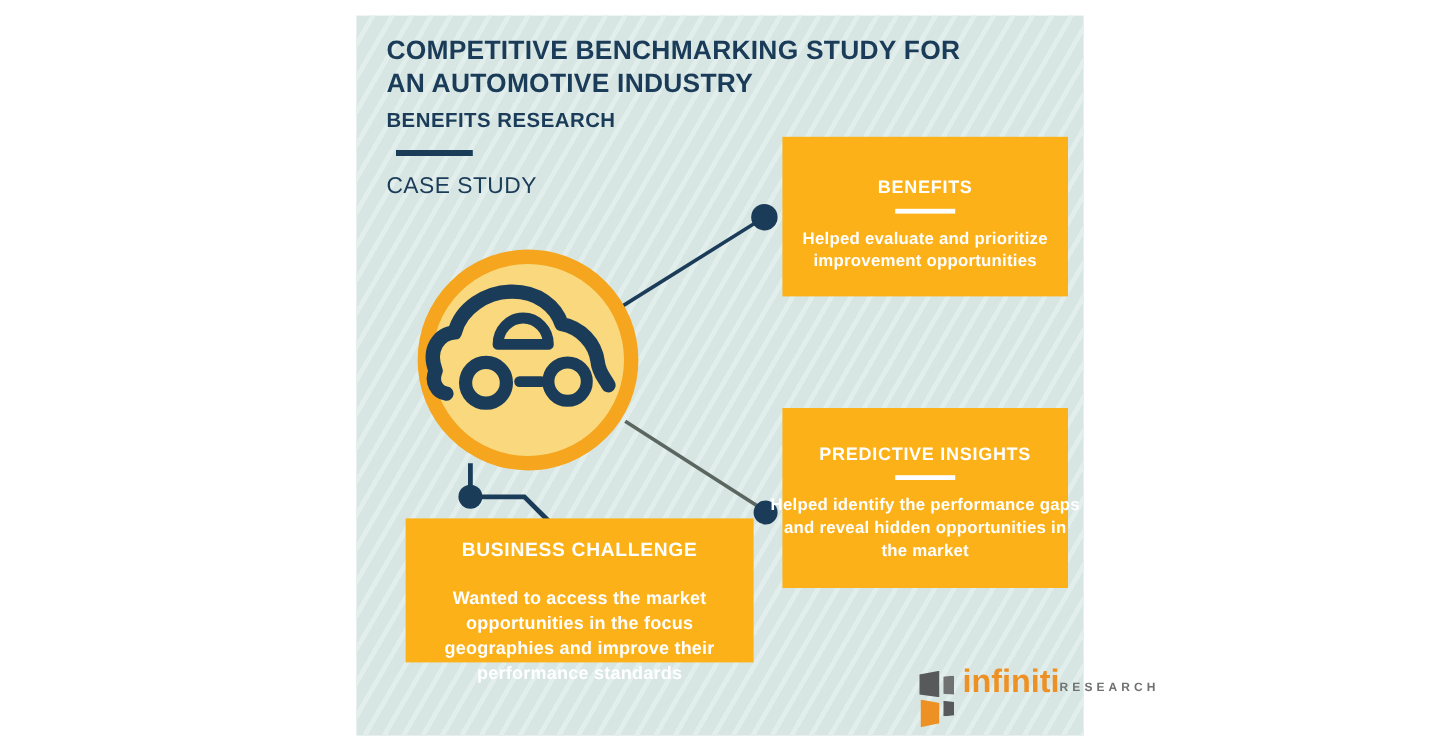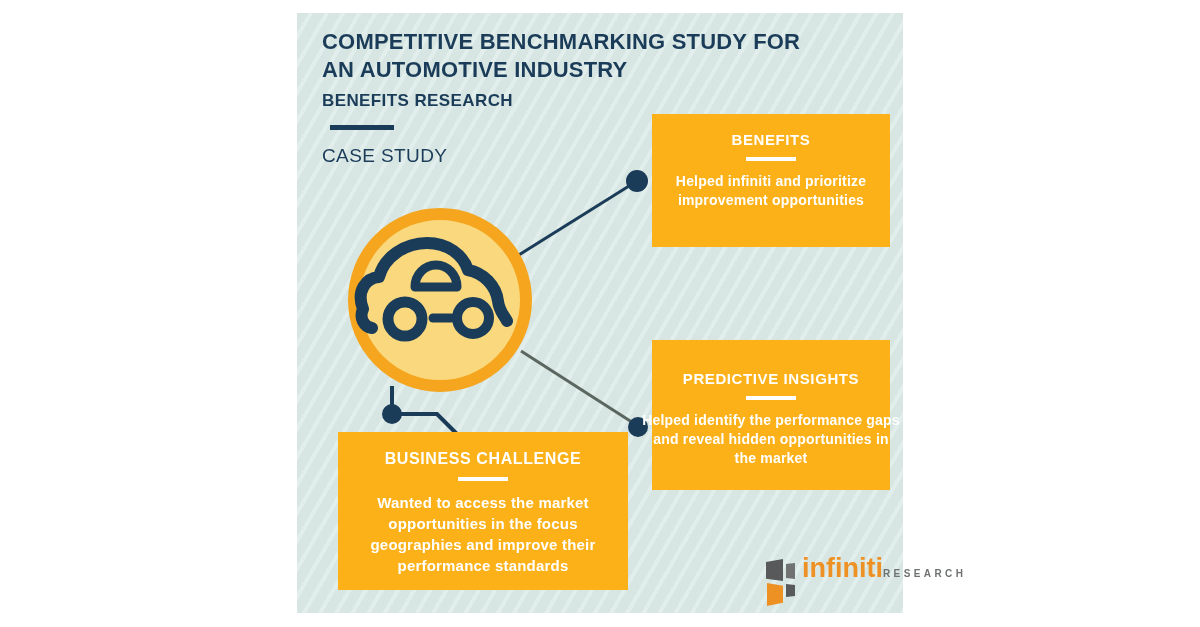--- a/index.html
+++ b/index.html
@@ -28,23 +28,23 @@
     box-sizing:border-box; border:12px solid var(--ring-orange,#f5a51e);
     border-radius:50%; background:var(--circle-fill,#fad97e);
   }
   .car-svg { position:absolute; left:358px; top:232px; overflow:visible; }
   .car-stroke { stroke:var(--navy,#1b3c59); fill:none; stroke-linecap:round; stroke-linejoin:round; }
 
   .info-box {
     position:absolute; box-sizing:border-box; background:var(--orange,#fbb117);
     color:#fff; text-align:center; display:flex; flex-direction:column; align-items:center;
   }
-  .box-benefits   { left:652px; top:114px; width:238px; height:133px; padding-top:17px; }
+  .box-benefits   { left:652px; top:114px; width:238px; height:133px; padding-top:34px; }
   .box-predictive { left:652px; top:340px; width:238px; height:150px; padding-top:30px; }
-  .box-challenge  { left:338px; top:432px; width:290px; height:158px; padding-top:18px; }
+  .box-challenge  { left:338px; top:432px; width:290px; height:120px; padding-top:18px; }
   .box-title { font-size:15px; font-weight:bold; letter-spacing:0.6px; white-space:nowrap; }
   .box-challenge .box-title { font-size:16px; }
   .box-divider { width:50px; height:4px; background:#ffffff; margin:9px 0 11px; }
   .box-body { font-size:14px; line-height:19px; font-weight:bold; letter-spacing:0.2px; width:212px; }
   .box-predictive .box-body { width:260px;text-align:center; }
   .box-challenge .box-body { width:278px; font-size:15px; line-height:21px; }
 
   .logo { position:absolute; left:766px; top:556px; display:flex; gap:6px; align-items:flex-start; }
   .logo-icon { position:relative; width:30px; height:50px; flex:0 0 auto; }
   .li-shape { position:absolute; }
@@ -89,21 +89,21 @@
     <path class="car-stroke" stroke-width="12" d="M14,96 C6,95 1,86 5,77 C-2,59 8,46 21,45 C26,25 47,11 69,11 C90,11 105,23 110,38 C126,41 138,54 140,69 C141,79 146,83 149,89"></path>
     <path class="car-stroke" stroke-width="9" d="M57,55 A21,22 0 0 1 99,55 L57,55 Z"></path>
     <circle class="car-stroke" stroke-width="11" cx="47" cy="87" r="17"></circle>
     <circle class="car-stroke" stroke-width="10" cx="115" cy="86" r="16"></circle>
     <line class="car-stroke" stroke-width="9" x1="75" y1="86" x2="93" y2="86"></line>
   </svg>
 
   <div class="info-box box-benefits">
     <div class="box-title">BENEFITS</div>
     <div class="box-divider"></div>
-    <div class="box-body">Helped infiniti and prioritize improvement opportunities</div>
+    <div class="box-body">Helped evaluate and prioritize improvement opportunities</div>
   </div>
 
   <div class="info-box box-predictive">
     <div class="box-title">PREDICTIVE INSIGHTS</div>
     <div class="box-divider"></div>
     <div class="box-body">Helped identify the performance gaps and reveal hidden opportunities in the market</div>
   </div>
 
   <div class="info-box box-challenge">
     <div class="box-title">BUSINESS CHALLENGE</div>

